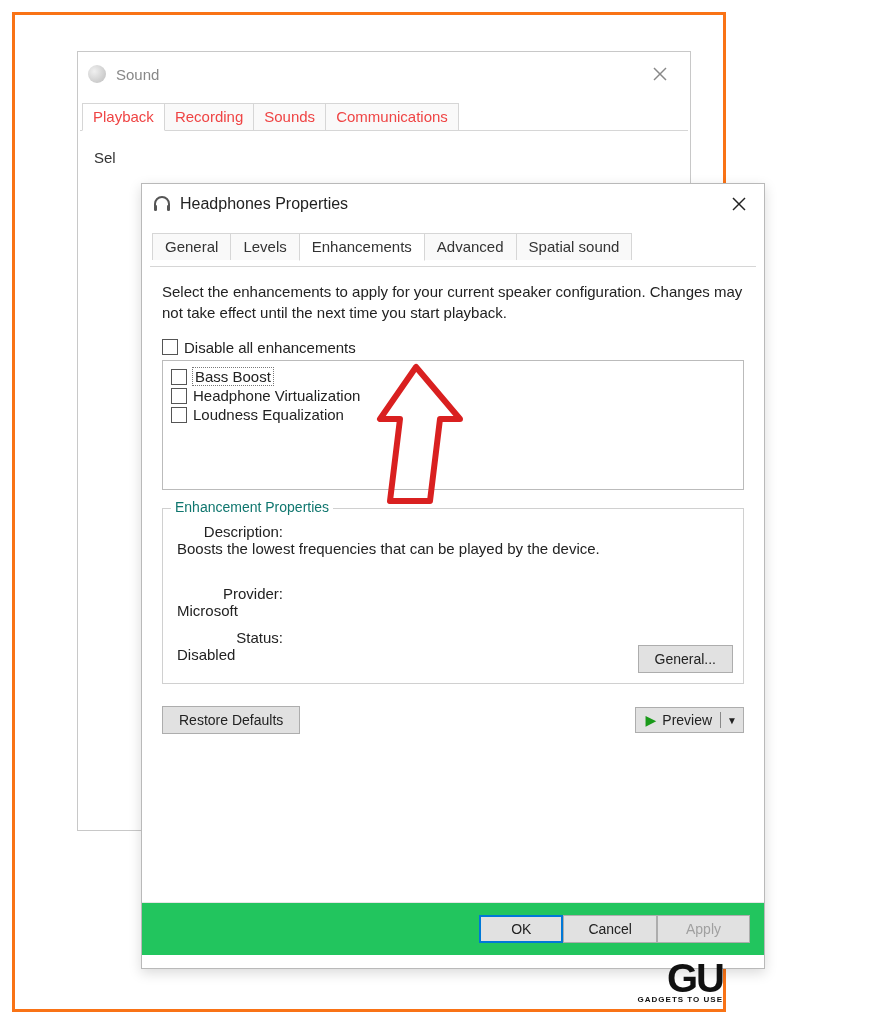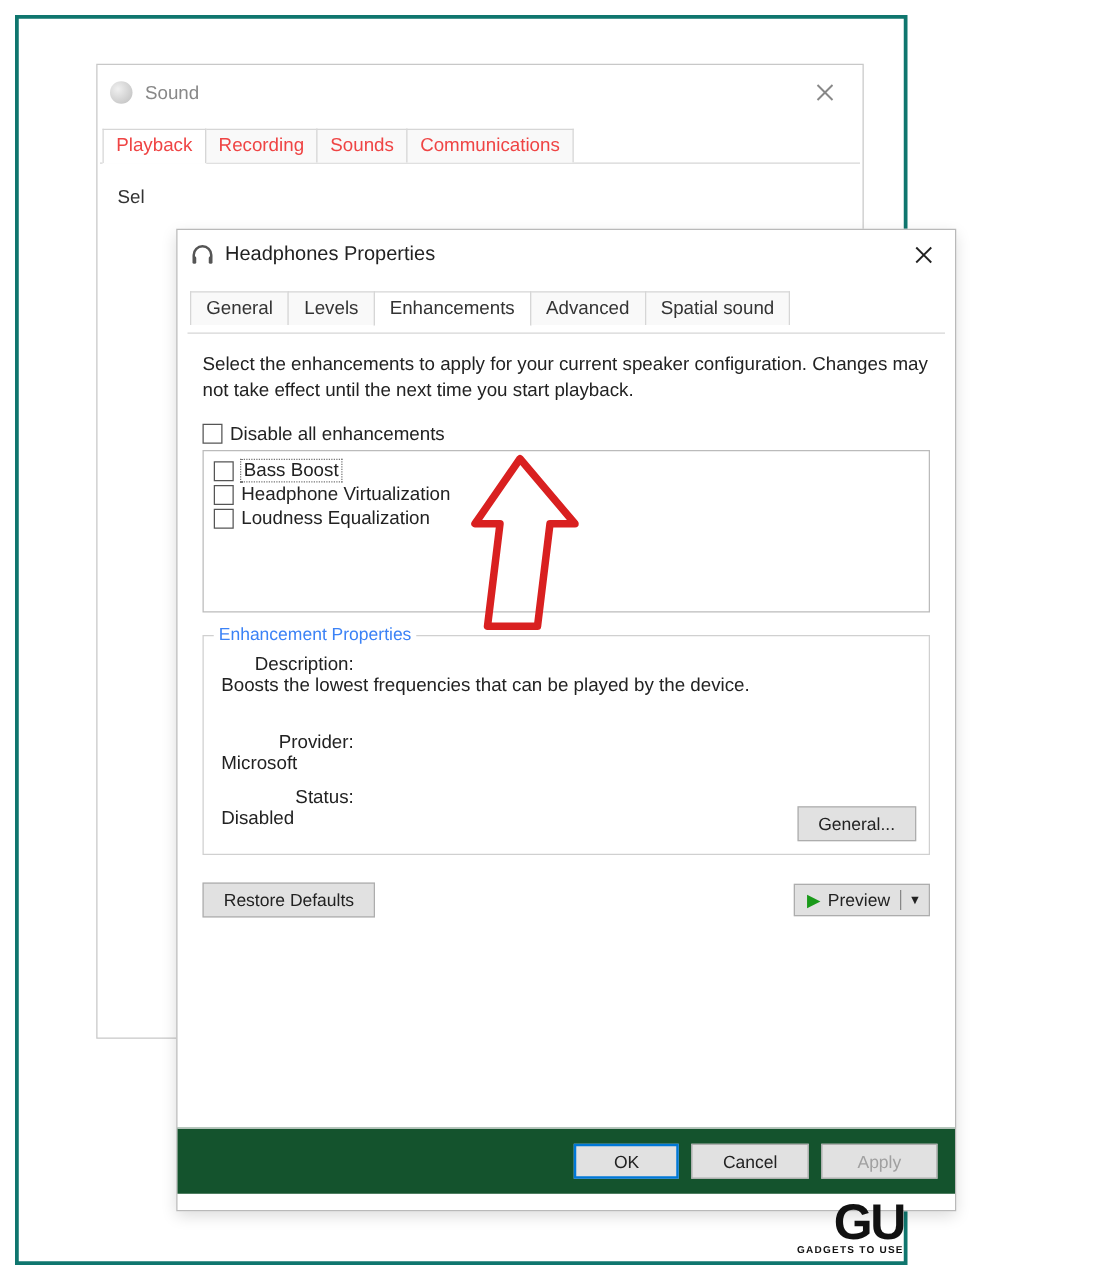--- a/index.html
+++ b/index.html
@@ -12,21 +12,21 @@
     width: 883px;
     height: 1024px;
     overflow: hidden;
   }
   .outer-frame {
     position: absolute;
     left: 12px;
     top: 12px;
     width: 714px;
     height: 1000px;
-    border: 3px solid #0f766e;
+    border: 3px solid #f97316;
     background: #fff;
   }
 
   
   .sound-window {
     position: absolute;
     left: 62px;
     top: 36px;
     width: 614px;
     height: 780px;
@@ -193,21 +193,21 @@
     margin-bottom: 22px;
     height: 176px;
   }
   .group .legend {
     position: absolute;
     top: -10px;
     left: 8px;
     background: #fff;
     padding: 0 4px;
     font-size: 14px;
-    color: #3b82f6;
+    color: #0f766e;
   }
   .prop-row {
     display: flex;
     margin-bottom: 10px;
     font-size: 15px;
     flex-direction: column;
   }
   .prop-row .lbl {
     width: 112px;
     text-align: right;
@@ -255,25 +255,24 @@
     border-left: 1px solid #888;
     margin: 0 6px 0 8px;
     height: 16px;
     display: inline-block;
   }
   .preview-btn .dd {
     font-size: 10px;
   }
   .dialog-buttons {
     border-top: 1px solid #e6e6e6;
-    background: #14532d;
+    background: #22c55e;
     padding: 12px 14px;
     display: flex;
     justify-content: flex-end;
-    gap: 10px;
   }
 
   
   .arrow-overlay {
     position: absolute;
     left: 180px;
     top: 94px;
     pointer-events: none;
   }
 

